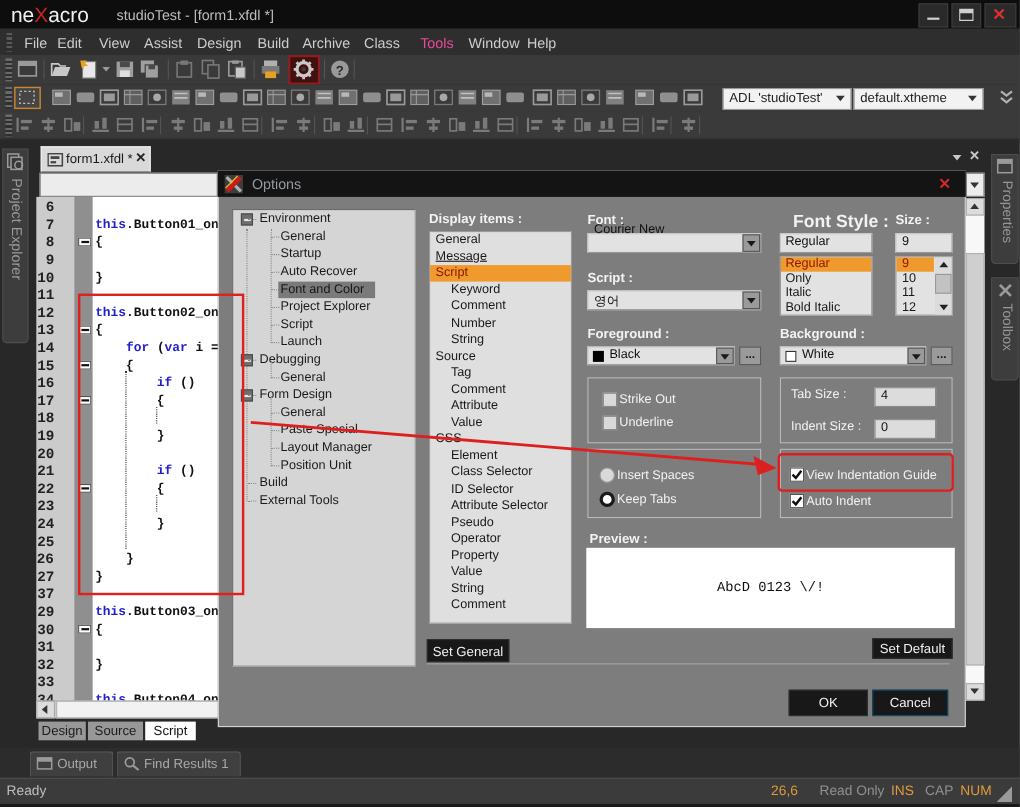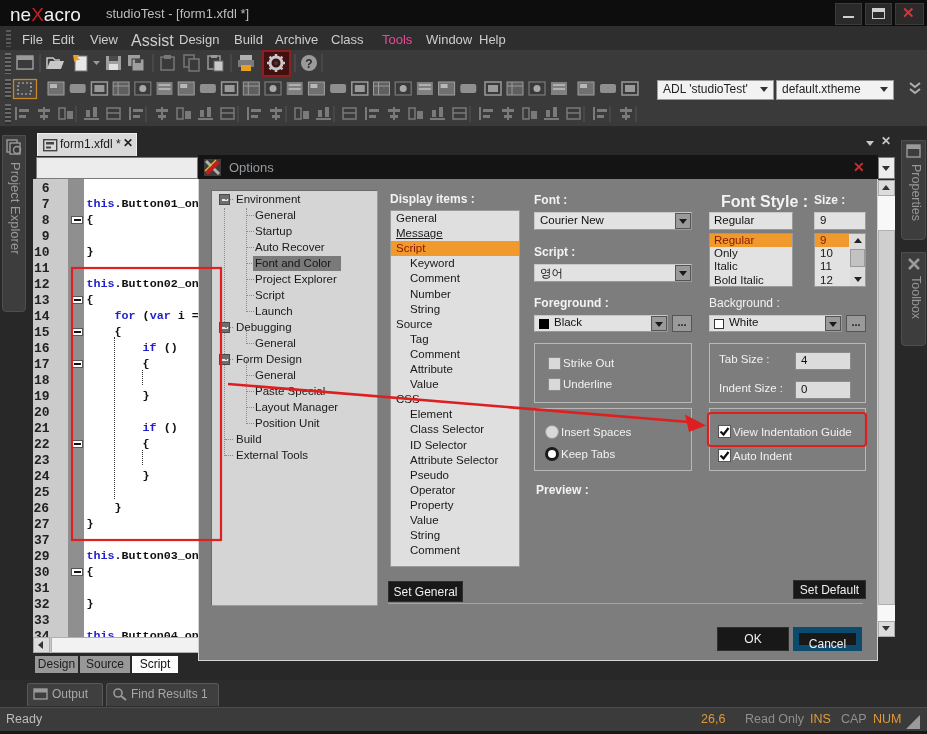--- a/index.html
+++ b/index.html
@@ -11,21 +11,21 @@
 <div style="position:absolute;left:843px;top:16px;width:11px;height:2px;background:#d0d0d0;"></div>
 <div style="position:absolute;left:865px;top:3px;width:27px;height:22px;background:#2a2a2a;border:1px solid #3c3c3c;"></div>
 <div style="position:absolute;left:872px;top:8px;width:13px;height:11px;border:1.5px solid #d0d0d0;border-top:4px solid #d0d0d0;"></div>
 <div style="position:absolute;left:895px;top:3px;width:29px;height:22px;background:#2a2a2a;border:1px solid #3c3c3c;"></div>
 <div style="position:absolute;left:902px;top:4px;font-size:15px;color:#e03030;font-weight:bold;white-space:nowrap;">✕</div>
 <div style="position:absolute;left:0px;top:26px;width:927px;height:24px;background:#2e2e2e;"></div>
 <div style="position:absolute;left:6px;top:30px;width:5px;height:17px;background:repeating-linear-gradient(180deg,#5a5a5a 0 2px,#2e2e2e 2px 4px);"></div>
 <div style="position:absolute;left:22px;top:32px;font-size:13px;color:#cdcdcd;font-weight:normal;white-space:nowrap;">File</div>
 <div style="position:absolute;left:52px;top:32px;font-size:13px;color:#cdcdcd;font-weight:normal;white-space:nowrap;">Edit</div>
 <div style="position:absolute;left:90px;top:32px;font-size:13px;color:#cdcdcd;font-weight:normal;white-space:nowrap;">View</div>
-<div style="position:absolute;left:131px;top:32px;font-size:16px;color:#cdcdcd;font-weight:normal;white-space:nowrap;">Assist</div>
+<div style="position:absolute;left:131px;top:32px;font-size:13px;color:#cdcdcd;font-weight:normal;white-space:nowrap;">Assist</div>
 <div style="position:absolute;left:179px;top:32px;font-size:13px;color:#cdcdcd;font-weight:normal;white-space:nowrap;">Design</div>
 <div style="position:absolute;left:234px;top:32px;font-size:13px;color:#cdcdcd;font-weight:normal;white-space:nowrap;">Build</div>
 <div style="position:absolute;left:275px;top:32px;font-size:13px;color:#cdcdcd;font-weight:normal;white-space:nowrap;">Archive</div>
 <div style="position:absolute;left:331px;top:32px;font-size:13px;color:#cdcdcd;font-weight:normal;white-space:nowrap;">Class</div>
 <div style="position:absolute;left:382px;top:32px;font-size:13px;color:#ec4899;font-weight:normal;white-space:nowrap;">Tools</div>
 <div style="position:absolute;left:426px;top:32px;font-size:13px;color:#cdcdcd;font-weight:normal;white-space:nowrap;">Window</div>
 <div style="position:absolute;left:479px;top:32px;font-size:13px;color:#cdcdcd;font-weight:normal;white-space:nowrap;">Help</div>
 <div style="position:absolute;left:0px;top:50px;width:927px;height:27px;background:#3a3a3a;"></div>
 <div style="position:absolute;left:5px;top:53px;width:6px;height:21px;background:repeating-linear-gradient(180deg,#6a6a6a 0 2px,#2f2f2f 2px 4px);"></div>
 <svg style="position:absolute;left:0;top:50px;" width="927" height="27">
@@ -446,21 +446,21 @@
 <div style="position:absolute;left:211px;top:282.5px;font-size:11.5px;color:#191919;font-weight:normal;white-space:nowrap;">ID Selector</div>
 <div style="position:absolute;left:211px;top:297.6px;font-size:11.5px;color:#191919;font-weight:normal;white-space:nowrap;">Attribute Selector</div>
 <div style="position:absolute;left:211px;top:312.7px;font-size:11.5px;color:#191919;font-weight:normal;white-space:nowrap;">Pseudo</div>
 <div style="position:absolute;left:211px;top:327.8px;font-size:11.5px;color:#191919;font-weight:normal;white-space:nowrap;">Operator</div>
 <div style="position:absolute;left:211px;top:342.9px;font-size:11.5px;color:#191919;font-weight:normal;white-space:nowrap;">Property</div>
 <div style="position:absolute;left:211px;top:358.0px;font-size:11.5px;color:#191919;font-weight:normal;white-space:nowrap;">Value</div>
 <div style="position:absolute;left:211px;top:373.09999999999997px;font-size:11.5px;color:#191919;font-weight:normal;white-space:nowrap;">String</div>
 <div style="position:absolute;left:211px;top:388.2px;font-size:11.5px;color:#191919;font-weight:normal;white-space:nowrap;">Comment</div>
 <div style="position:absolute;left:335px;top:37px;font-size:12px;color:#f2f2f2;font-weight:bold;white-space:nowrap;">Font :</div>
 <div style="position:absolute;left:335px;top:56px;width:158px;height:18px;background:#e2e2e2;border:1px solid #9a9a9a;border-top-color:#c8c8c8;border-left-color:#c8c8c8;"></div>
-<div style="position:absolute;left:341px;top:58px;font-size:11.5px;color:#111;font-weight:normal;white-space:nowrap;">Courier New</div>
+<div style="position:absolute;left:341px;top:47px;font-size:11.5px;color:#111;font-weight:normal;white-space:nowrap;">Courier New</div>
 <div style="position:absolute;left:476px;top:57px;width:16px;height:16px;background:#9a9a9a;border:1px solid #555;"></div>
     <div style="position:absolute;left:480px;top:63.0px;width:0;height:0;border-left:4px solid transparent;border-right:4px solid transparent;border-top:5px solid #1a1a1a;"></div>
 <div style="position:absolute;left:522px;top:37px;font-size:16px;color:#f2f2f2;font-weight:bold;white-space:nowrap;">Font Style :</div>
 <div style="position:absolute;left:510px;top:56px;width:84px;height:18px;background:#e2e2e2;border:1px solid #9a9a9a;border-top-color:#c8c8c8;border-left-color:#c8c8c8;"></div>
 <div style="position:absolute;left:515px;top:58px;font-size:11.5px;color:#111;font-weight:normal;white-space:nowrap;">Regular</div>
 <div style="position:absolute;left:510px;top:77px;width:84px;height:54px;background:#e2e2e2;border:1px solid #9a9a9a;"></div>
 <div style="position:absolute;left:511px;top:78.0px;width:82px;height:13px;background:#f09a2e;"></div>
 <div style="position:absolute;left:515px;top:78.0px;font-size:11.5px;color:#8a1700;font-weight:normal;white-space:nowrap;">Regular</div>
 <div style="position:absolute;left:515px;top:91.2px;font-size:11.5px;color:#191919;font-weight:normal;white-space:nowrap;">Only</div>
 <div style="position:absolute;left:515px;top:104.4px;font-size:11.5px;color:#191919;font-weight:normal;white-space:nowrap;">Italic</div>
@@ -485,21 +485,21 @@
     <div style="position:absolute;left:480px;top:115.0px;width:0;height:0;border-left:4px solid transparent;border-right:4px solid transparent;border-top:5px solid #1a1a1a;"></div>
 <div style="position:absolute;left:335px;top:140px;font-size:12px;color:#f2f2f2;font-weight:bold;white-space:nowrap;">Foreground :</div>
 <div style="position:absolute;left:335px;top:159px;width:134px;height:17px;background:#e2e2e2;border:1px solid #9a9a9a;border-top-color:#c8c8c8;border-left-color:#c8c8c8;"></div>
 <div style="position:absolute;left:340px;top:163px;width:10px;height:10px;background:#000;"></div>
 <div style="position:absolute;left:355px;top:160px;font-size:11.5px;color:#111;font-weight:normal;white-space:nowrap;">Black</div>
 <div style="position:absolute;left:452px;top:160px;width:16px;height:15px;background:#9a9a9a;border:1px solid #555;"></div>
     <div style="position:absolute;left:456px;top:165.5px;width:0;height:0;border-left:4px solid transparent;border-right:4px solid transparent;border-top:5px solid #1a1a1a;"></div>
 <div style="position:absolute;left:473px;top:159px;width:20px;height:17px;background:#9a9a9a;border:1px solid #555;">
       <div style="text-align:center;font-size:11px;font-weight:bold;color:#1a1a1a;">...</div>
     </div>
-<div style="position:absolute;left:510px;top:140px;font-size:12px;color:#f2f2f2;font-weight:normal;white-space:nowrap;">Background :</div>
+<div style="position:absolute;left:510px;top:140px;font-size:12px;color:#f2f2f2;font-weight:bold;white-space:nowrap;">Background :</div>
 <div style="position:absolute;left:510px;top:159px;width:133px;height:17px;background:#e2e2e2;border:1px solid #9a9a9a;border-top-color:#c8c8c8;border-left-color:#c8c8c8;"></div>
 <div style="position:absolute;left:515px;top:163px;width:10px;height:10px;background:#fff;border:1px solid #333;"></div>
 <div style="position:absolute;left:530px;top:160px;font-size:11.5px;color:#111;font-weight:normal;white-space:nowrap;">White</div>
 <div style="position:absolute;left:626px;top:160px;width:16px;height:15px;background:#9a9a9a;border:1px solid #555;"></div>
     <div style="position:absolute;left:630px;top:165.5px;width:0;height:0;border-left:4px solid transparent;border-right:4px solid transparent;border-top:5px solid #1a1a1a;"></div>
 <div style="position:absolute;left:647px;top:159px;width:20px;height:17px;background:#9a9a9a;border:1px solid #555;">
       <div style="text-align:center;font-size:11px;font-weight:bold;color:#1a1a1a;">...</div>
     </div>
 <div style="position:absolute;left:335px;top:187px;width:158px;height:60px;border:1px solid #b8b8b8;"></div>
 <div style="position:absolute;left:349px;top:201px;width:13px;height:13px;background:#d9d9d9;border:1px solid #8a8a8a;"></div>
@@ -523,31 +523,34 @@
     <svg style="position:absolute;left:519px;top:269px;" width="13" height="13">
       <path d="M2.5 6.5 L5.5 9.5 L10.5 3" fill="none" stroke="#111" stroke-width="2.2"></path>
     </svg>
 <div style="position:absolute;left:534px;top:270px;font-size:11.5px;color:#f2f2f2;font-weight:normal;white-space:nowrap;">View Indentation Guide</div>
 <div style="position:absolute;left:519px;top:293px;width:13px;height:13px;background:#fff;border:1px solid #555;"></div>
     <svg style="position:absolute;left:519px;top:293px;" width="13" height="13">
       <path d="M2.5 6.5 L5.5 9.5 L10.5 3" fill="none" stroke="#111" stroke-width="2.2"></path>
     </svg>
 <div style="position:absolute;left:534px;top:294px;font-size:11.5px;color:#f2f2f2;font-weight:normal;white-space:nowrap;">Auto Indent</div>
 <div style="position:absolute;left:337px;top:327px;font-size:12px;color:#f2f2f2;font-weight:bold;white-space:nowrap;">Preview :</div>
+<div style="position:absolute;left:334px;top:342px;width:335px;height:73px;background:#fff;">
+      <div class="mono" style="text-align:center;padding-top:29px;font-size:12.5px;color:#111;">AbcD 0123 \/!</div>
+    </div>
 <div style="position:absolute;left:189px;top:425px;width:75px;height:21px;background:#181818;border:1px solid #2f2f2f;">
       <div style="text-align:center;font-size:12px;color:#f0f0f0;padding-top:3px;">Set General</div>
     </div>
 <div style="position:absolute;left:594px;top:424px;width:73px;height:19px;background:#181818;border:1px solid #2f2f2f;">
       <div style="text-align:center;font-size:12px;color:#f0f0f0;padding-top:2px;">Set Default</div>
     </div>
 <div style="position:absolute;left:189px;top:447px;width:475px;height:1px;background:#a5a5a5;"></div>
 <div style="position:absolute;left:518px;top:471px;width:72px;height:24px;background:#181818;border:1px solid #2f2f2f;">
       <div style="text-align:center;font-size:12px;color:#f0f0f0;padding-top:4px;">OK</div>
     </div>
-<div style="position:absolute;left:594px;top:471px;width:69px;height:24px;background:#181818;border:6px solid #0c4a6e;">
+<div style="position:absolute;left:594px;top:471px;width:69px;height:24px;background:#181818;border:1px solid #0c4a6e;">
       <div style="text-align:center;font-size:12px;color:#f0f0f0;padding-top:4px;">Cancel</div>
     </div>
 </div>
 <svg style="position:absolute;left:0;top:0;z-index:50;pointer-events:none;" width="927" height="734">
 <rect x="72" y="268" width="149" height="272" fill="none" stroke="#e01f1f" stroke-width="2.2"></rect>
 <rect x="708" y="413" width="158" height="33" rx="3" fill="none" stroke="#dd1f1f" stroke-width="2.2"></rect>
 <line x1="228" y1="384" x2="689" y2="422" stroke="#dd1f1f" stroke-width="2.6"></line>
 <polygon points="706,425.5 685,414.5 689,432" fill="#dd1f1f"></polygon>
 </svg>
 </body></html>

